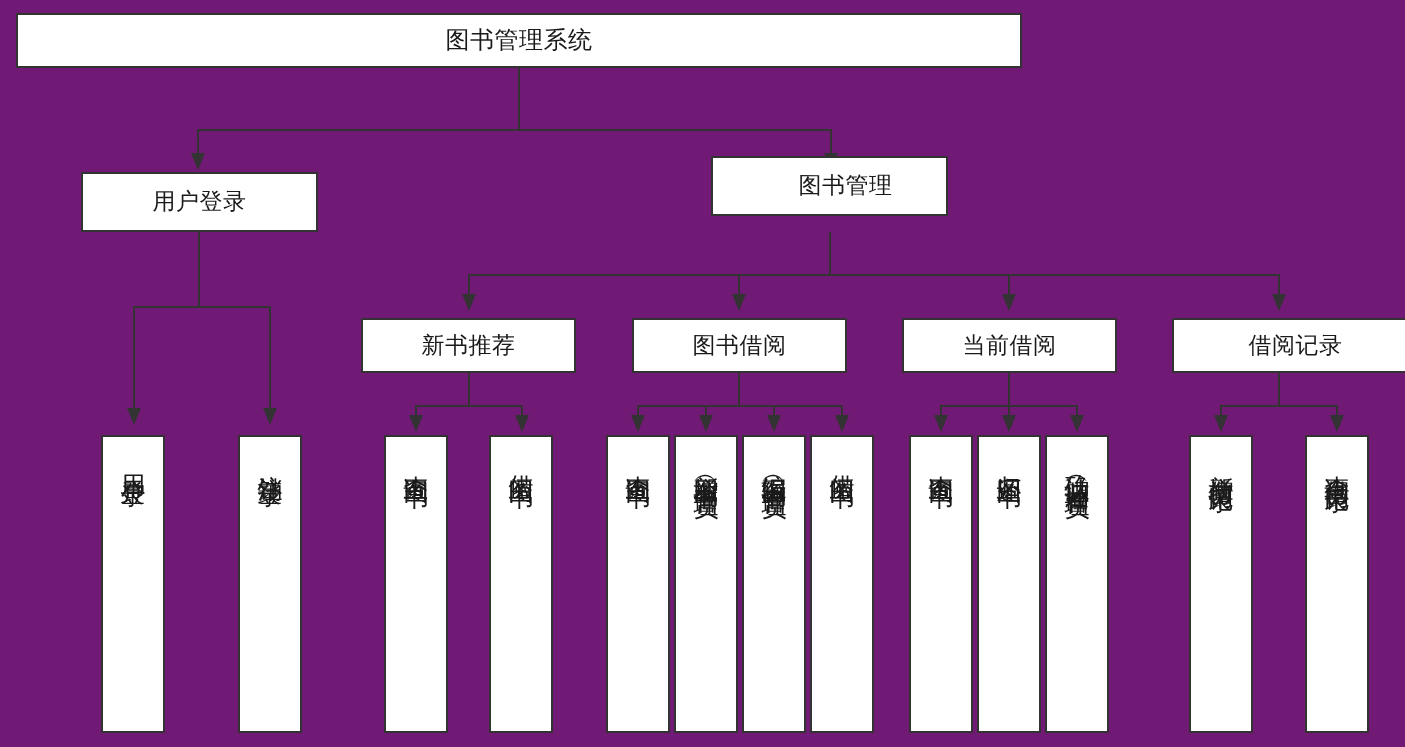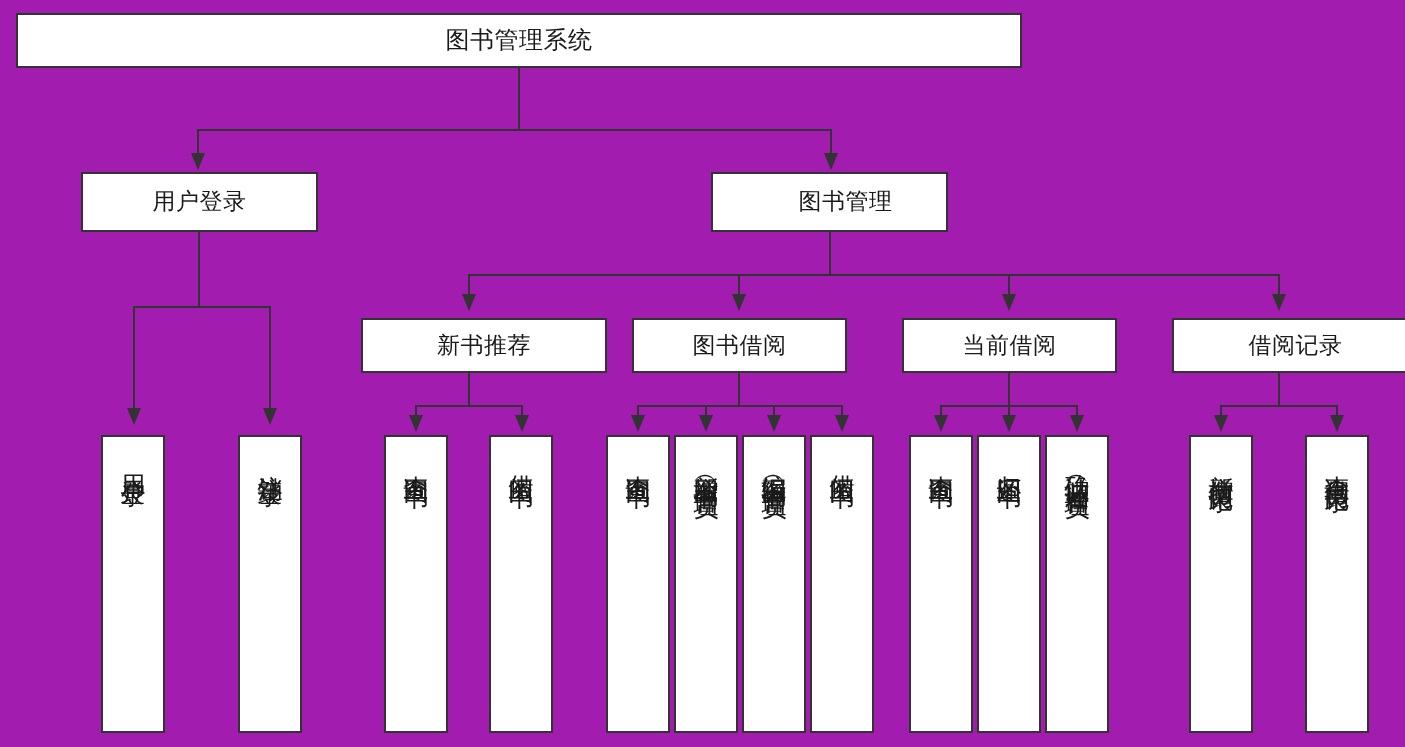--- a/index.html
+++ b/index.html
@@ -8,21 +8,21 @@
     padding: 0;
     background: #ffffff;
   }
   body {
     font-family: "DejaVu Sans", "Liberation Sans", sans-serif;
   }
   #canvas {
     position: relative;
     width: 1405px;
     height: 747px;
-    background: #a21caf;
+    background: #701a75;
     overflow: hidden;
   }
   .node {
     position: absolute;
     box-sizing: border-box;
     background: #ffffff;
     border: 2px solid #333333;
     display: flex;
     align-items: center;
     justify-content: center;
@@ -145,25 +145,25 @@
   <div class="seg vline" style="left:1336px; top:405px; height:12px;"></div>
   <div class="arrow" style="left:1330px; top:415px;"></div>
 
   <div class="node h root" style="left:16px; top:13px; width:1006px; height:55px;">
     <span class="label">图书管理系统</span>
   </div>
 
   <div class="node h" style="left:81px; top:172px; width:237px; height:60px;">
     <span class="label">用户登录</span>
   </div>
-  <div class="node h" style="left:711px; top:172px; width:237px; height:60px;padding-left:32px;">
+  <div class="node h" style="left:711px; top:156px; width:237px; height:60px;padding-left:32px;">
     <span class="label">图书管理</span>
   </div>
 
-  <div class="node h" style="left:361px; top:318px; width:246px; height:55px;">
+  <div class="node h" style="left:361px; top:318px; width:215px; height:55px;">
     <span class="label">新书推荐</span>
   </div>
   <div class="node h" style="left:902px; top:318px; width:215px; height:55px;">
     <span class="label">当前借阅</span>
   </div>
   <div class="node h" style="left:632px; top:318px; width:215px; height:55px;">
     <span class="label">图书借阅</span>
   </div>
   <div class="node h" style="left:1172px; top:318px; width:247px; height:55px;">
     <span class="label">借阅记录</span>

